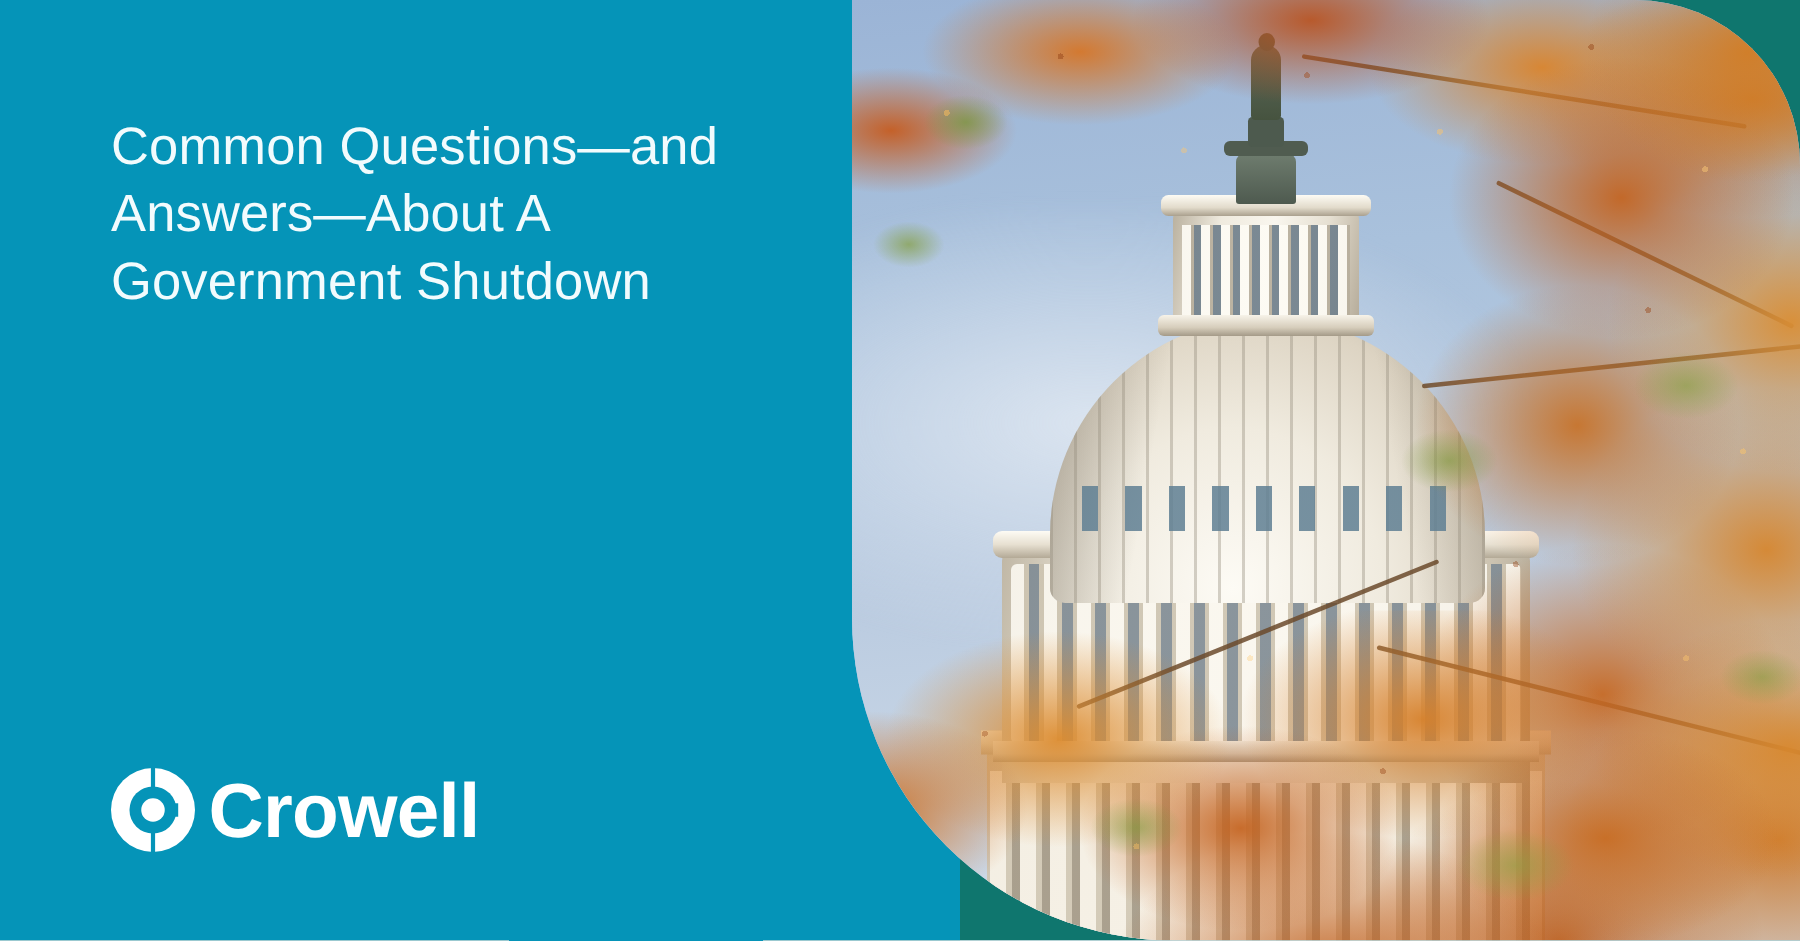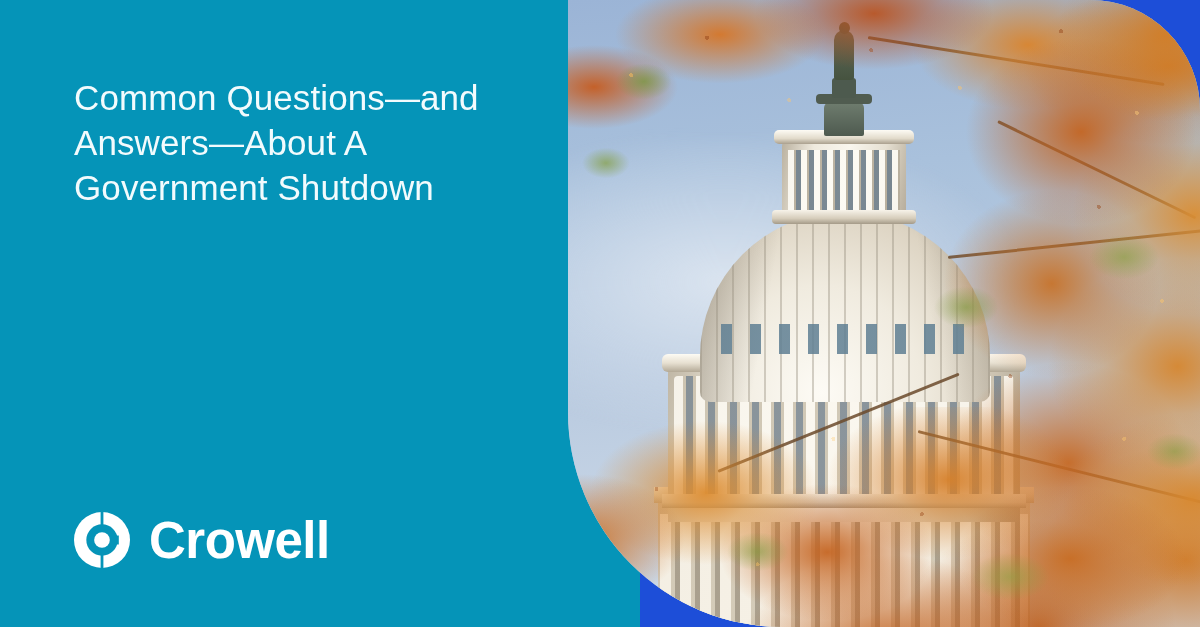--- a/index.html
+++ b/index.html
@@ -10,21 +10,21 @@
   }
   body {
     font-family: "Liberation Sans", sans-serif;
   }
 
   .card {
     position: relative;
     width: 1200px;
     height: 627px;
     overflow: hidden;
-    background: #1d4ed8;
+    background: #0f766e;
   }
 
   
   .teal-panel {
     position: absolute;
     left: 0;
     top: 0;
     width: 640px;
     height: 627px;
     background: #0594b8;
@@ -392,21 +392,21 @@
     white-space: pre-line;
   }
 
   
   .logo {
     position: absolute;
     left: 74px;
     top: 512px;
     display: flex;
     align-items: center;
-    gap: 19px;
+    gap: 9px;
   }
   .logo-mark {
     width: 56px;
     height: 56px;
     flex: 0 0 auto;
     display: block;
   }
   .logo-word {
     color: #ffffff;
     font-family: "Liberation Sans", sans-serif;

